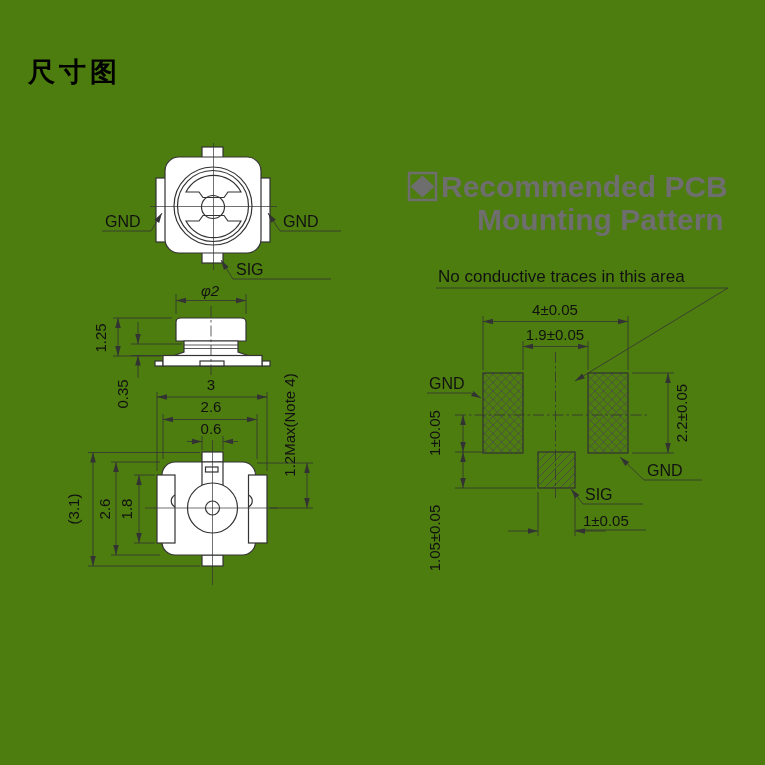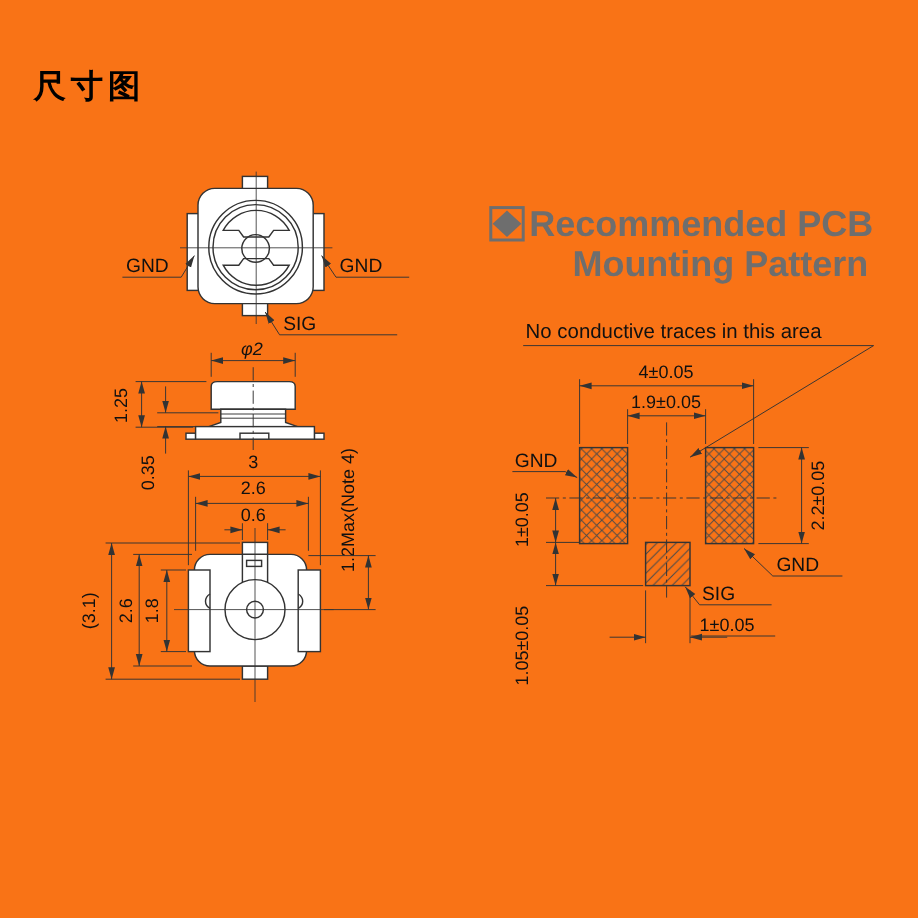--- a/index.html
+++ b/index.html
@@ -1,16 +1,16 @@
 <!DOCTYPE html>
 <html><head>
 <meta charset="utf-8">
 <style>
   html,body{margin:0;padding:0;background:#ffffff;}
-  .stage{position:relative;width:765px;height:765px;background:#f97316;overflow:hidden;}
+  .stage{position:relative;width:765px;height:765px;background:#4d7c0f;overflow:hidden;}
   svg{position:absolute;left:0;top:0;}
   text{font-family:"Liberation Sans","DejaVu Sans",sans-serif;fill:#111;}
   .title-cjk{font-size:27px;font-weight:bold;letter-spacing:4px;fill:#000;}
   .d{font-size:15px;}
   .lbl{font-size:16px;}
   .note{font-size:17px;}
   .head{font-size:30px;font-weight:bold;fill:#6e6e6e;letter-spacing:0px;}
   .ln{stroke:#333;fill:none;stroke-width:1.2;}
   .lnw{stroke:#333;fill:#fff;stroke-width:1.2;}
   .tn{stroke:#333;fill:none;stroke-width:0.8;}

